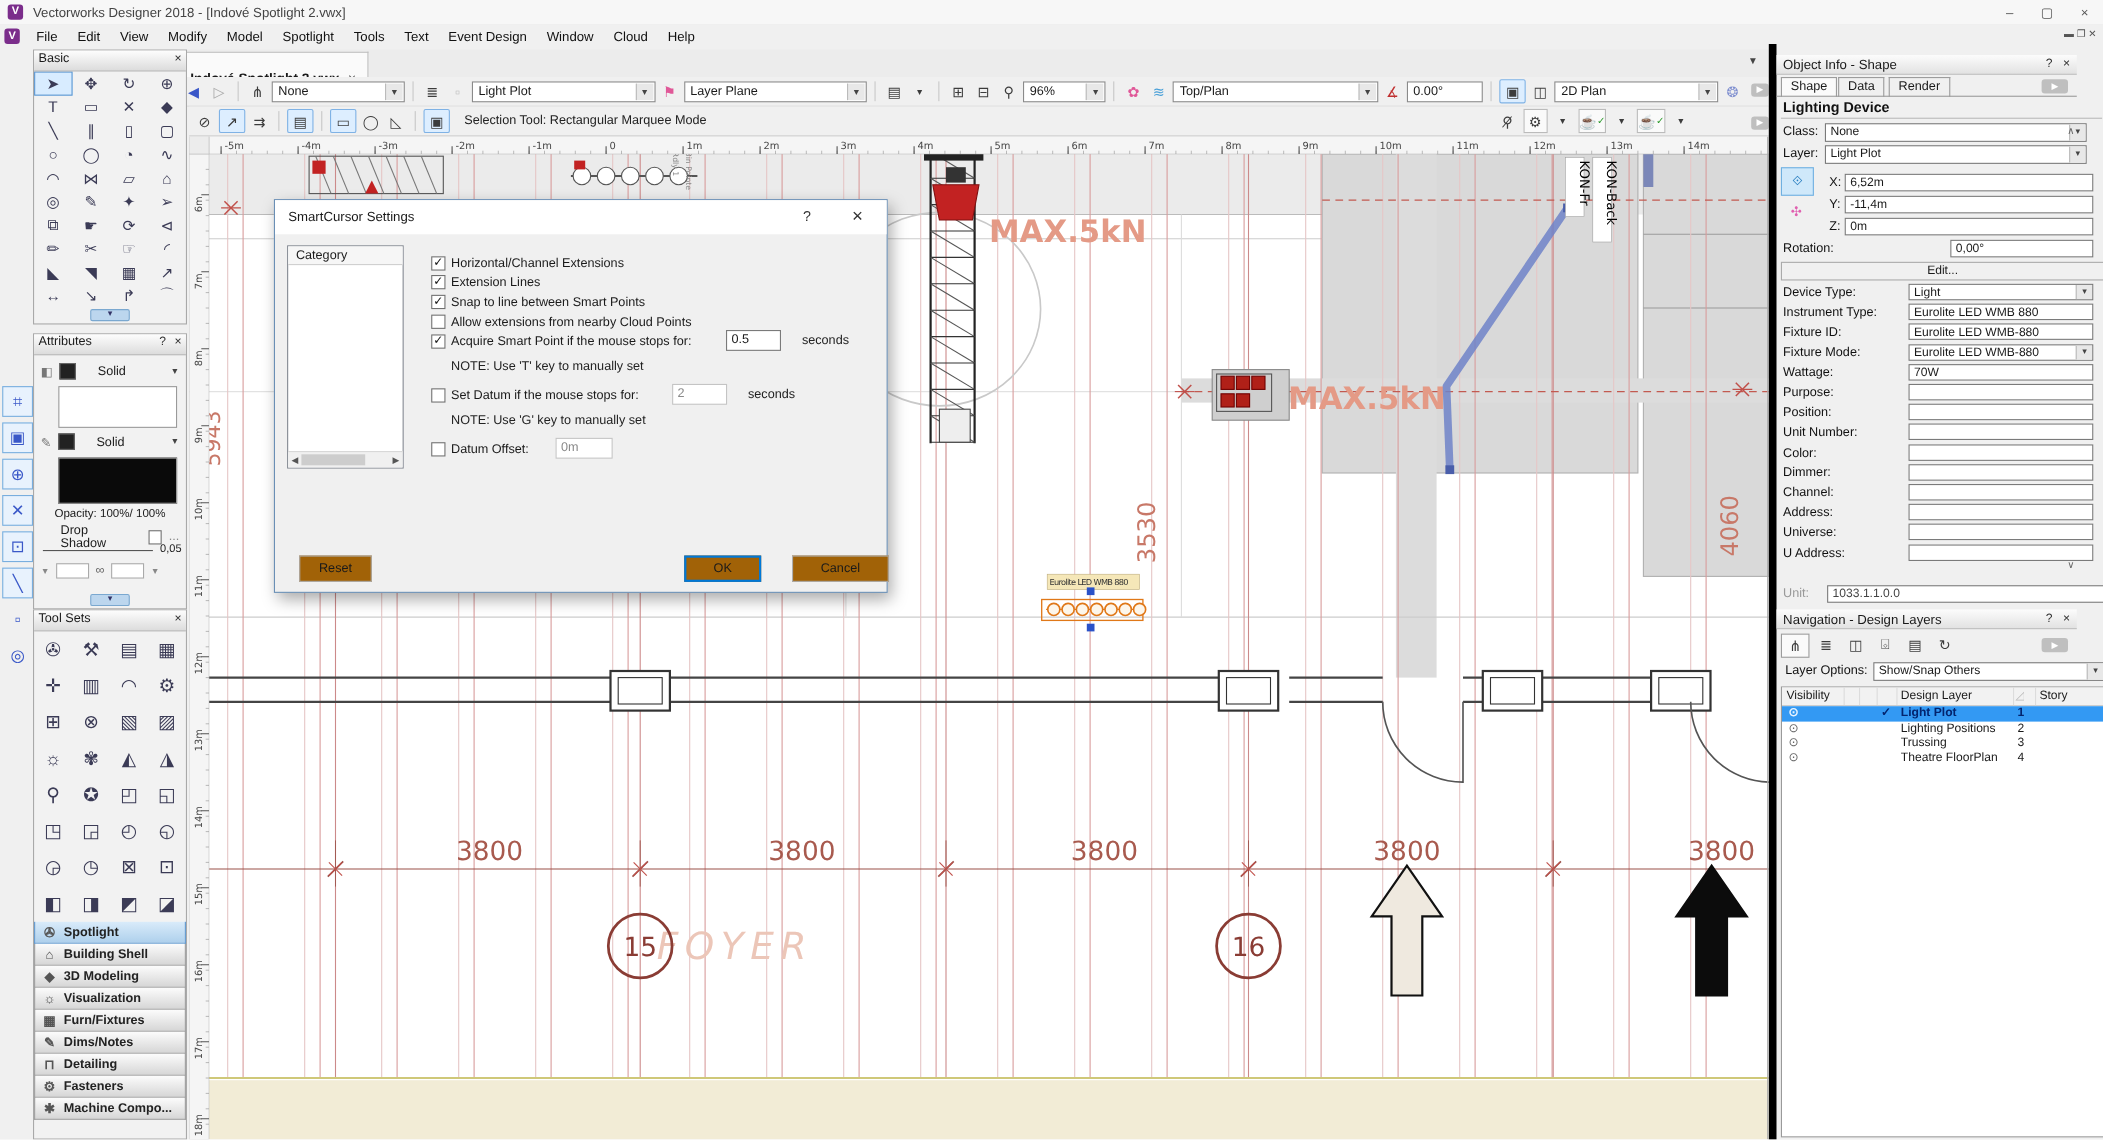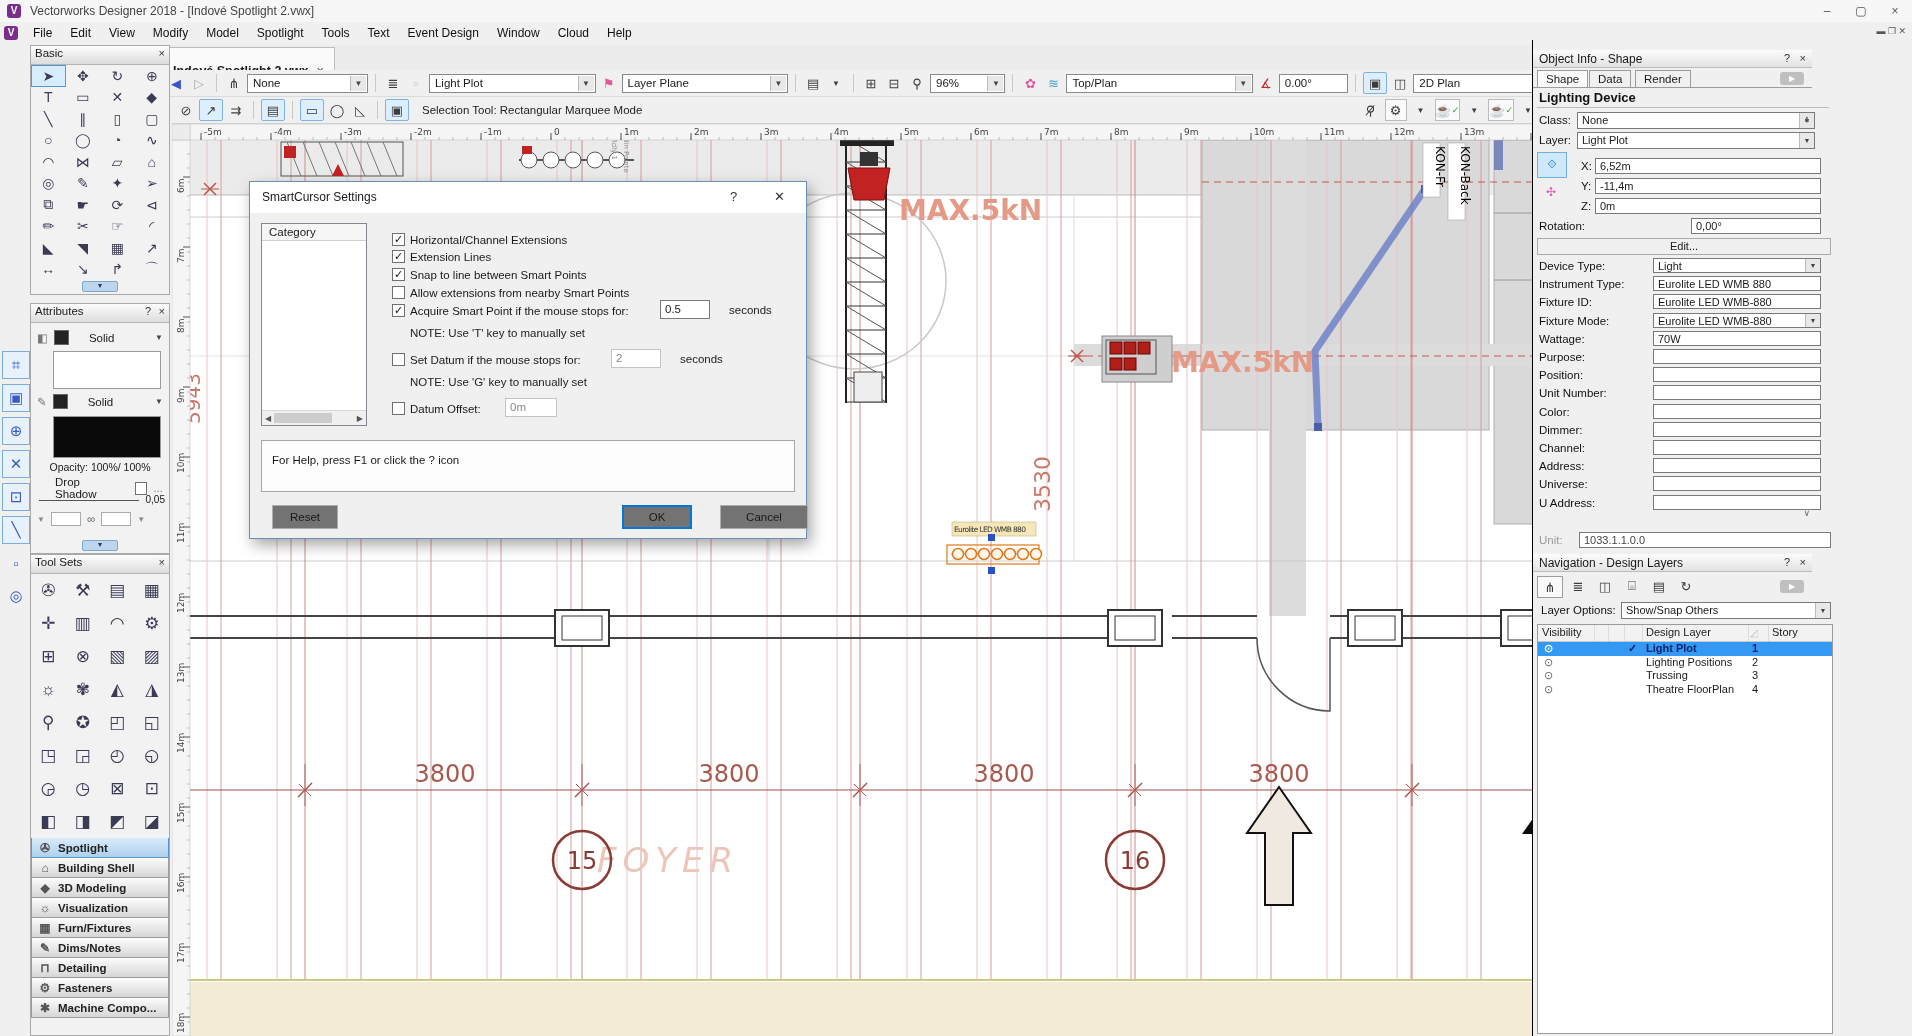--- a/index.html
+++ b/index.html
@@ -70,25 +70,25 @@
   .lthumb{height:10px;width:58px;background:#cdcdcd;margin-left:3px}
   .cbrow{position:absolute;left:142px;display:flex;align-items:center;gap:5px;font-size:11.5px}
   .cb{width:13px;height:13px;background:#fff;border:1px solid #707070;box-sizing:border-box;
       font-size:11px;line-height:11px;text-align:center;color:#111}
   .note{position:absolute;left:160px;font-size:11.5px;color:#222}
   .dfield{position:absolute;height:19px;background:#fff;border:1px solid #7a7a7a;font-size:11.5px;
           padding:2px 0 0 4px;box-sizing:border-box}
   .dfield.dis{border-color:#c4c4c4;color:#8a8a8a}
   .helpbox{position:absolute;left:11px;top:258px;width:534px;height:52px;background:#fdfdfd;border:1px solid #a8a8a8;
            box-sizing:border-box;font-size:11.5px;padding:13px 0 0 10px}
-  .dbtn{position:absolute;top:323px;height:24px;background:#737373;border:1px solid #adadad;font-size:11.5px;
+  .dbtn{position:absolute;top:323px;height:24px;background:#a16207;border:1px solid #adadad;font-size:11.5px;
         text-align:center;line-height:22px;box-sizing:border-box}
   .dbtn.def{border:2px solid #0078d7;line-height:20px}
   
-  #rightcol{left:1532px;top:40px;width:280px;height:996px;background:#f0f0f0;border-left:1px solid #000000;box-sizing:border-box}
+  #rightcol{left:1608px;top:40px;width:280px;height:996px;background:#f0f0f0;border-left:7px solid #000000;box-sizing:border-box}
   .rp-h{position:absolute;left:0;width:100%;height:18px;background:linear-gradient(#fcfcfc,#e2e2e2);
         border-bottom:1px solid #bdbdbd;font-size:12px;padding:2px 0 0 6px;box-sizing:border-box}
   .rp-h .hbtn{position:absolute;top:2px;font-size:11px;color:#333}
   .oiptab{position:absolute;height:18px;background:#f0f0f0;border:1px solid #9c9c9c;border-bottom:none;
           font-size:11.5px;padding:2px 8px 0;box-sizing:border-box}
   .oiptab.on{background:#fafafa}
   .fldlbl{position:absolute;font-size:11.5px;color:#111;white-space:nowrap}
   .fld{position:absolute;background:#fff;border:1px solid #7a7a7a;font-size:11px;padding:1px 0 0 4px;
        box-sizing:border-box;white-space:nowrap;overflow:hidden}
   .fld .arr{position:absolute;right:0;top:0;bottom:0;width:14px;background:#e8e8e8;border-left:1px solid #bbb;
@@ -851,21 +851,21 @@
   <div class="cbrow" style="top:68px">
       <span class="cb">✓</span>
       <span>Extension Lines</span>
     </div>
   <div class="cbrow" style="top:86px">
       <span class="cb">✓</span>
       <span>Snap to line between Smart Points</span>
     </div>
   <div class="cbrow" style="top:104px">
       <span class="cb"></span>
-      <span>Allow extensions from nearby Smart Points</span>
+      <span>Allow extensions from nearby Cloud Points</span>
     </div>
   <div class="cbrow" style="top:122px">
       <span class="cb">✓</span>
       <span>Acquire Smart Point if the mouse stops for:</span>
     </div>
   <div class="dfield" style="left:410px;top:118px;width:50px">0.5</div>
   <div class="note" style="left:479px;top:122px">seconds</div>
   <div class="note" style="top:145px">NOTE: Use 'T' key to manually set</div>
 
   <div class="cbrow" style="top:171px">
@@ -875,21 +875,20 @@
   <div class="dfield dis" style="left:361px;top:167px;width:50px">2</div>
   <div class="note" style="left:430px;top:171px">seconds</div>
   <div class="note" style="top:194px">NOTE: Use 'G' key to manually set</div>
 
   <div class="cbrow" style="top:220px">
       <span class="cb"></span>
       <span>Datum Offset:</span>
     </div>
   <div class="dfield dis" style="left:255px;top:216px;width:52px">0m</div>
 
-  <div class="helpbox">For Help, press F1 or click the ? icon</div>
   <div class="dbtn" style="left:22px;width:66px">Reset</div>
   <div class="dbtn def" style="left:372px;width:70px">OK</div>
   <div class="dbtn" style="left:470px;width:88px">Cancel</div>
 </div>
 
 <div class="abs" id="rightcol">
   <div class="rp-h" style="top:10px">
     <span>Object Info - Shape</span>
     <span class="hbtn" style="right:22px">?</span>
     <span class="hbtn" style="right:6px">×</span>

